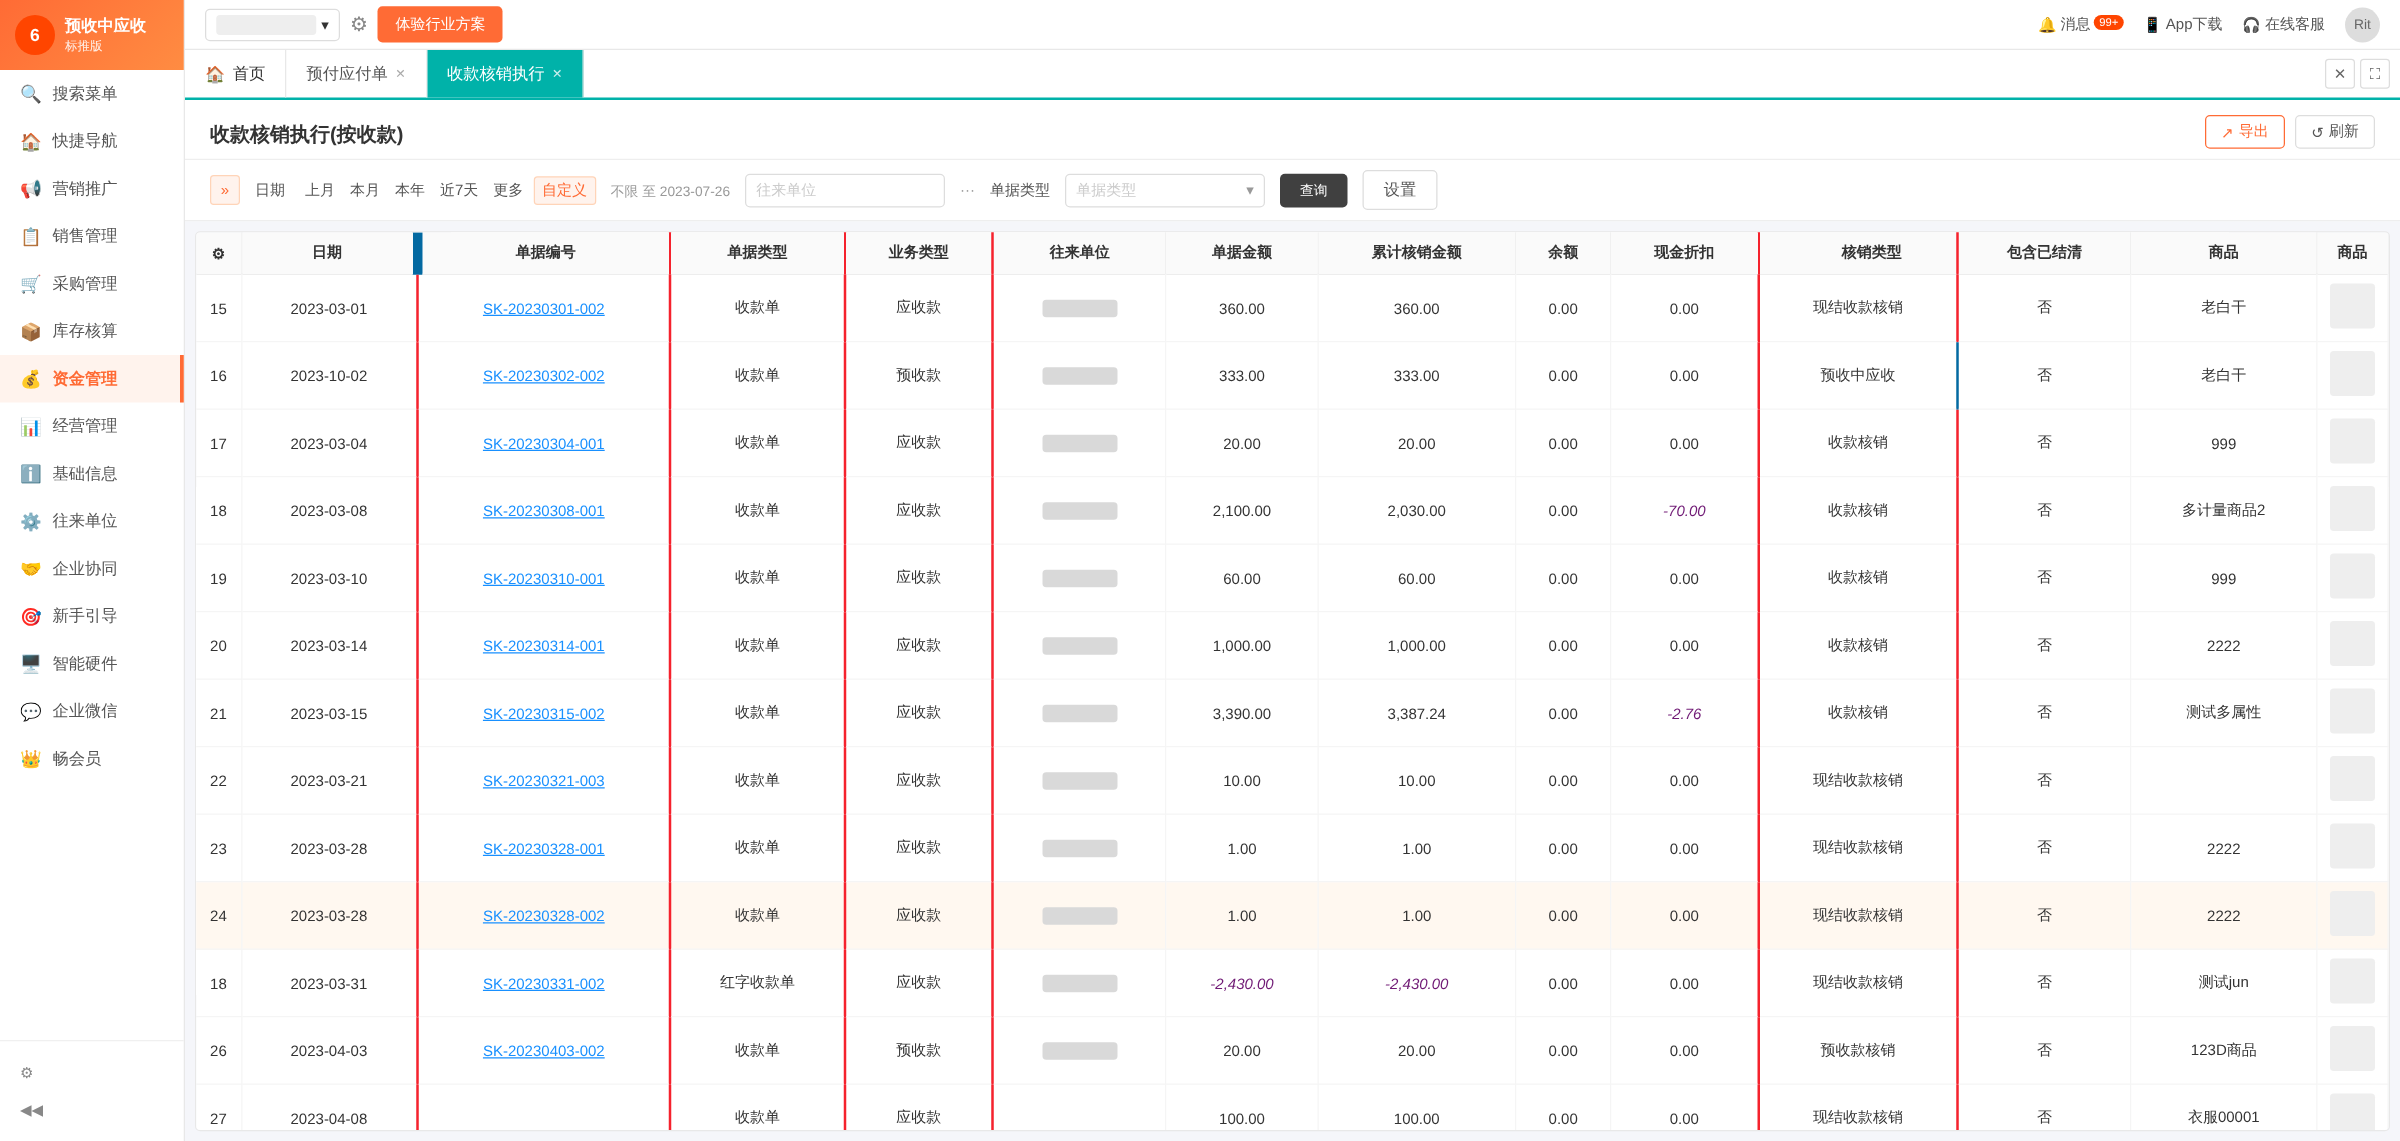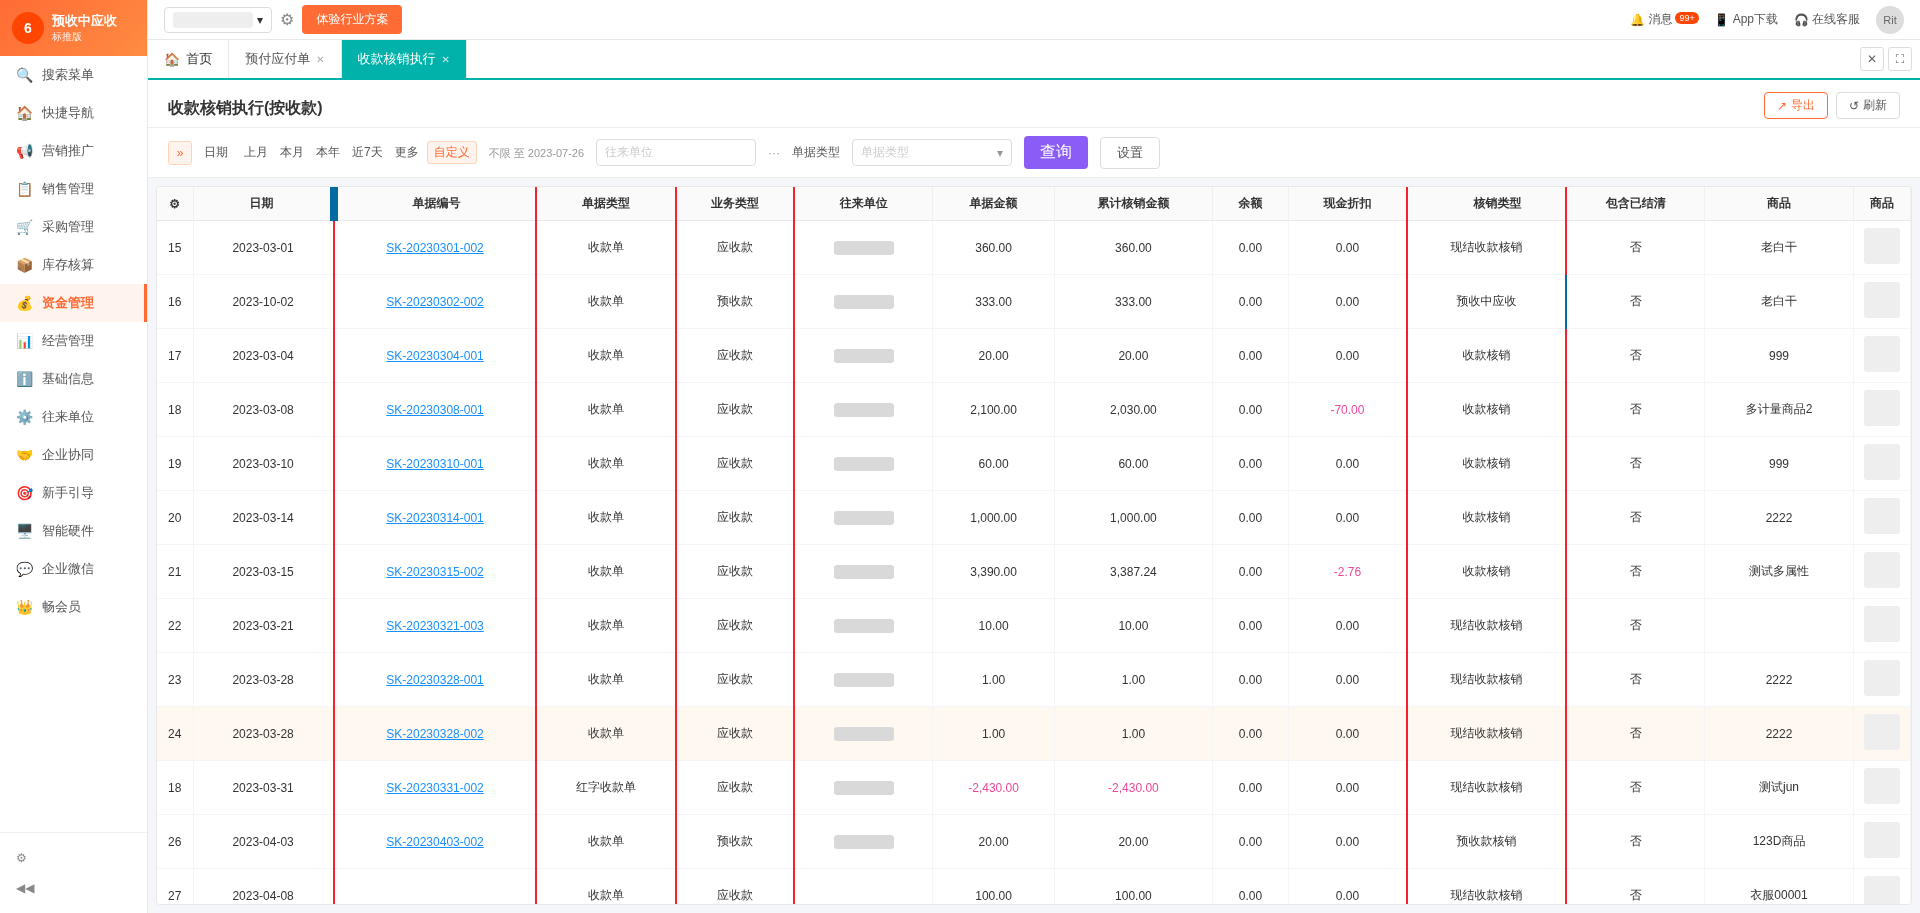--- a/index.html
+++ b/index.html
@@ -50,33 +50,33 @@
     .filter-row { display: flex; align-items: center; gap: 12px; flex-wrap: wrap; }
     .filter-expand-btn { width: 24px; height: 24px; background: #fff3ed; border: 1px solid #ffd4b8; border-radius: 3px; display: flex; align-items: center; justify-content: center; cursor: pointer; color: #ff6b35; font-size: 12px; }
     .filter-label { color: #555; font-size: 12px; white-space: nowrap; }
     .filter-date-btns { display: flex; gap: 4px; align-items: center; }
     .filter-date-btn { color: #555; font-size: 12px; cursor: pointer; padding: 2px 4px; }
     .filter-date-btn.custom { background: #fff3ed; color: #ff6b35; border: 1px solid #ffd4b8; border-radius: 3px; padding: 2px 6px; }
     .filter-date-range { color: #999; font-size: 11px; display: block; margin-top: 2px; }
     .filter-input { border: 1px solid #ddd; border-radius: 4px; padding: 4px 8px; font-size: 12px; width: 160px; color: #999; }
     .filter-dots { color: #999; font-size: 12px; }
     .filter-select { border: 1px solid #ddd; border-radius: 4px; padding: 4px 8px; font-size: 12px; width: 160px; color: #999; display: flex; align-items: center; justify-content: space-between; }
-    .btn-query { background: #8b5cf6; color: white; border: none; border-radius: 4px; padding: 6px 16px; font-size: 16px; cursor: pointer; }
+    .btn-query { background: #404040; color: white; border: none; border-radius: 4px; padding: 6px 16px; font-size: 11px; cursor: pointer; }
     .btn-settings { border: 1px solid #ddd; color: #555; background: white; border-radius: 4px; padding: 6px 16px; font-size: 13px; cursor: pointer; }
     .filter-expand-row { display: flex; justify-content: center; padding: 4px; color: #00b2a9; font-size: 12px; cursor: pointer; margin-top: 4px; }
 
     
     .table-container { flex: 1; overflow: auto; background: #fff; margin: 8px; border-radius: 4px; border: 1px solid #e8e8e8; }
     table { width: 100%; border-collapse: collapse; font-size: 12px; }
     thead tr { background: #fafafa; border-bottom: 1px solid #e8e8e8; }
     th { padding: 8px 10px; text-align: center; color: #333; font-weight: 600; border-right: 1px solid #f0f0f0; white-space: nowrap; position: sticky; top: 0; background: #fafafa; }
     td { padding: 7px 10px; text-align: center; border-bottom: 1px solid #f5f5f5; border-right: 1px solid #f5f5f5; color: #333; white-space: nowrap; }
     tr.highlighted td { background: #fff8f0; }
     .link-blue { color: #1890ff; text-decoration: underline; cursor: pointer; }
-    .text-red { color: #ec4899; }
+    .text-red { color: #701a75; font-style: italic; }
     .text-blur { color: transparent; background: #d9d9d9; border-radius: 3px; user-select: none; min-width: 60px; display: inline-block; }
 
     
     .table-container::-webkit-scrollbar { height: 8px; width: 8px; }
     .table-container::-webkit-scrollbar-thumb { background: #ccc; border-radius: 4px; }
   </style>
 </head>
 <body>
 
 <div class="sidebar">

